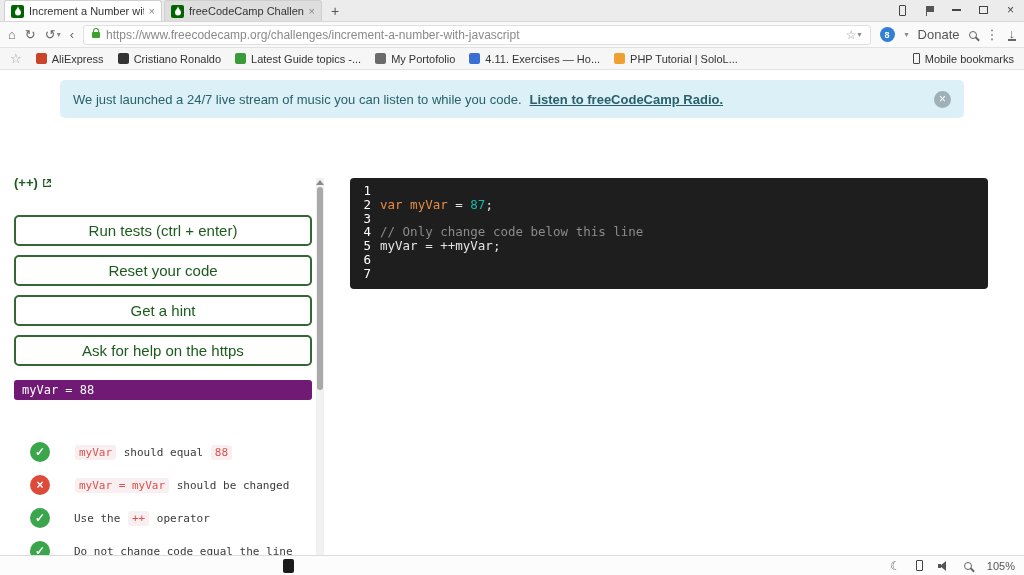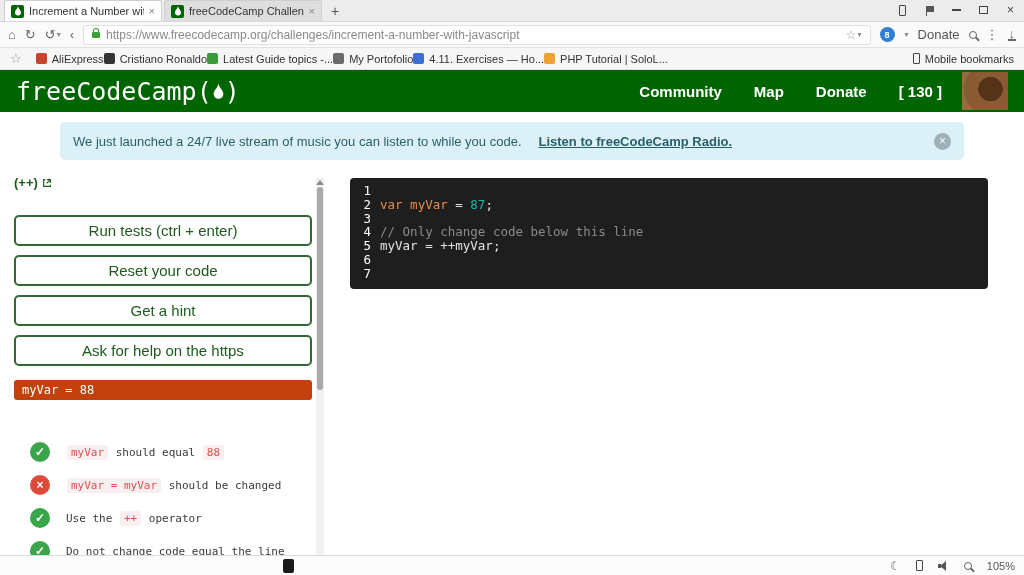--- a/index.html
+++ b/index.html
@@ -45,33 +45,33 @@
 
 .page{flex:1;position:relative;background:#fff;overflow:hidden}
 .fcc-header{height:42px;background:#006400;display:flex;align-items:center;padding:0 16px;color:#fff}
 .fcc-logo{font-family:"DejaVu Sans Mono","Liberation Mono",monospace;font-size:25px;display:flex;align-items:center;color:#fff;cursor:pointer}
 .fcc-logo .paren{font-family:inherit}
 .fcc-nav{margin-left:auto;display:flex;align-items:center;gap:32px;font-size:15px;font-weight:bold}
 .fcc-nav-item{cursor:pointer;white-space:nowrap}
 .avatar{width:46px;height:38px;margin-left:20px;background:radial-gradient(circle at 62% 45%,#553318 0 34%,#8a5a33 35% 75%,#9c6a3e 76%);cursor:pointer;flex:none}
 
 .banner{margin:10px 60px 0;height:38px;background:#dcf0f7;border-radius:5px;display:flex;align-items:center;padding:0 13px;font-size:13px;color:#29606a}
-.banner-link{font-weight:bold;text-decoration:underline;margin-left:17px;color:#29606a;cursor:pointer;white-space:nowrap}
+.banner-link{font-weight:bold;text-decoration:underline;margin-left:8px;color:#29606a;cursor:pointer;white-space:nowrap}
 .banner-close{margin-left:auto;width:17px;height:17px;border-radius:50%;background:#9fb0b8;color:#fff;display:flex;align-items:center;justify-content:center;font-size:12px;cursor:pointer;flex:none}
 
 .challenge-link{position:absolute;left:14px;top:105px;font-size:13px;font-weight:bold;color:#1d5a1d;display:flex;align-items:center;gap:4px;cursor:pointer}
 .btn-col{position:absolute;left:14px;top:145px;width:298px}
 .fcc-btn{display:block;width:100%;height:31px;margin-bottom:9px;background:#fff;border:2px solid #336733;border-radius:5px;color:#1d5a1d;font-size:15px;font-family:"Liberation Sans",sans-serif;cursor:pointer}
-.console{position:absolute;left:14px;top:310px;width:298px;background:#c2410c;border-radius:3px;color:#fff;font-family:"DejaVu Sans Mono","Liberation Mono",monospace;font-size:12px;padding:3px 8px}
+.console{position:absolute;left:14px;top:310px;width:298px;background:#701a75;border-radius:3px;color:#fff;font-family:"DejaVu Sans Mono","Liberation Mono",monospace;font-size:12px;padding:3px 8px}
 .tests{position:absolute;left:14px;top:372px;width:302px}
 .test-row{display:flex;align-items:center;margin-bottom:13px}
 .test-icon{width:20px;height:20px;border-radius:50%;margin-left:16px;color:#fff;display:flex;align-items:center;justify-content:center;font-size:12px;font-weight:bold;flex:none}
 .test-icon.pass{background:#3aa54a}
 .test-icon.fail{background:#df4b3b}
-.test-text{margin-left:16px;font-family:"DejaVu Sans Mono","Liberation Mono",monospace;font-size:11px;color:#3a3a3a;line-height:17px}
+.test-text{margin-left:24px;font-family:"DejaVu Sans Mono","Liberation Mono",monospace;font-size:11px;color:#3a3a3a;line-height:17px}
 .code-chip{color:#d9534f;background:#f9eff0;padding:1px 4px;border-radius:3px;margin:0 1px}
 
 .vscroll{position:absolute;left:316px;top:108px;width:8px;height:377px;background:#f1f1f1;cursor:pointer}
 .vscroll .arrow{width:0;height:0;border-left:4px solid transparent;border-right:4px solid transparent;border-bottom:5px solid #8a8a8a;margin:2px auto 0}
 .vscroll .thumb{position:absolute;top:9px;left:1px;width:6px;height:203px;background:#a9a9a9;border-radius:3px}
 
 .editor{position:absolute;left:350px;top:108px;width:638px;background:#1e1e1e;border-radius:4px;padding:6px 0 8px;font-family:"DejaVu Sans Mono","Liberation Mono",monospace;font-size:12.5px;line-height:13.8px;color:#ddd;cursor:text}
 .ed-line{display:flex}
 .gutter{width:30px;text-align:right;padding-right:9px;color:#fff;flex:none}
 .code{white-space:pre}
@@ -154,21 +154,21 @@
     <span class="engine-label">Donate</span>
     <span class="nav-ic">
         <span class="mag-shape"></span>
       </span>
     <span class="nav-ic">⋮</span>
     <span class="nav-ic dl-ic">↓</span>
   </div>
 
   <div class="bookbar">
     <span class="bookbar-star">☆</span>
-    <div style="display:flex;align-items:center;">
+    <div style="display:flex;align-items:center;gap:14px">
         <span class="bm">
           <span class="bm-ic" style="background: rgb(201, 68, 42);"></span>
           <span>AliExpress</span>
         </span>
         <span class="bm">
           <span class="bm-ic" style="background: rgb(51, 51, 51);"></span>
           <span>Cristiano Ronaldo</span>
         </span>
         <span class="bm">
           <span class="bm-ic" style="background: rgb(58, 155, 58);"></span>
@@ -188,37 +188,20 @@
         </span>
       </div>
     <span class="mobile-bm">
         <span class="phone-shape"></span>
         <span>Mobile bookmarks</span>
       </span>
   </div>
 
   <div class="page">
 
-    <div class="fcc-header">
-      <div class="fcc-logo">
-        <span>freeCodeCamp</span>
-          <span class="paren">(</span>
-          <span id="logo-flame"><svg width="13" height="17" viewBox="0 0 16 20">
-              <path d="M8 0C9 6 14 8 14 13A6 6 0 0 1 2 13C2 8 7 6 8 0Z" fill="#ffffff"></path>
-            </svg></span>
-          <span class="paren">)</span>
-      </div>
-      <div class="fcc-nav">
-          <span class="fcc-nav-item">Community</span>
-          <span class="fcc-nav-item">Map</span>
-          <span class="fcc-nav-item">Donate</span>
-          <span class="fcc-nav-item">[ 130 ]</span>
-        </div>
-      <div class="avatar"></div>
-    </div>
 
     <div class="banner">
       <span>We just launched a 24/7 live stream of music you can listen to while you code.</span>
       <a class="banner-link">Listen to freeCodeCamp Radio.</a>
       <span class="banner-close">×</span>
     </div>
 
     <div class="challenge-link">
       <span>(++)</span>
       <svg width="10" height="10" viewBox="0 0 12 12">

